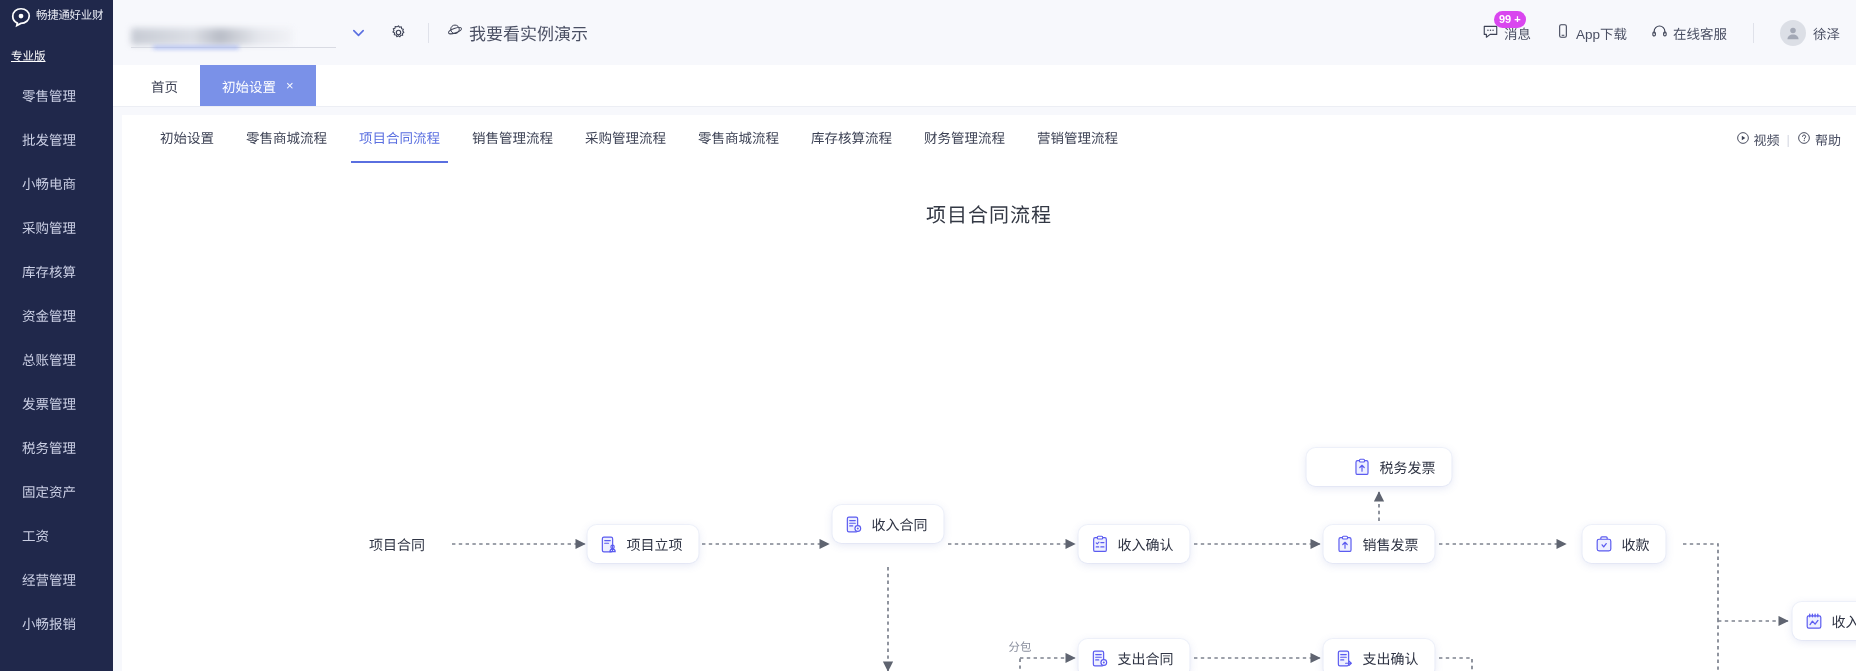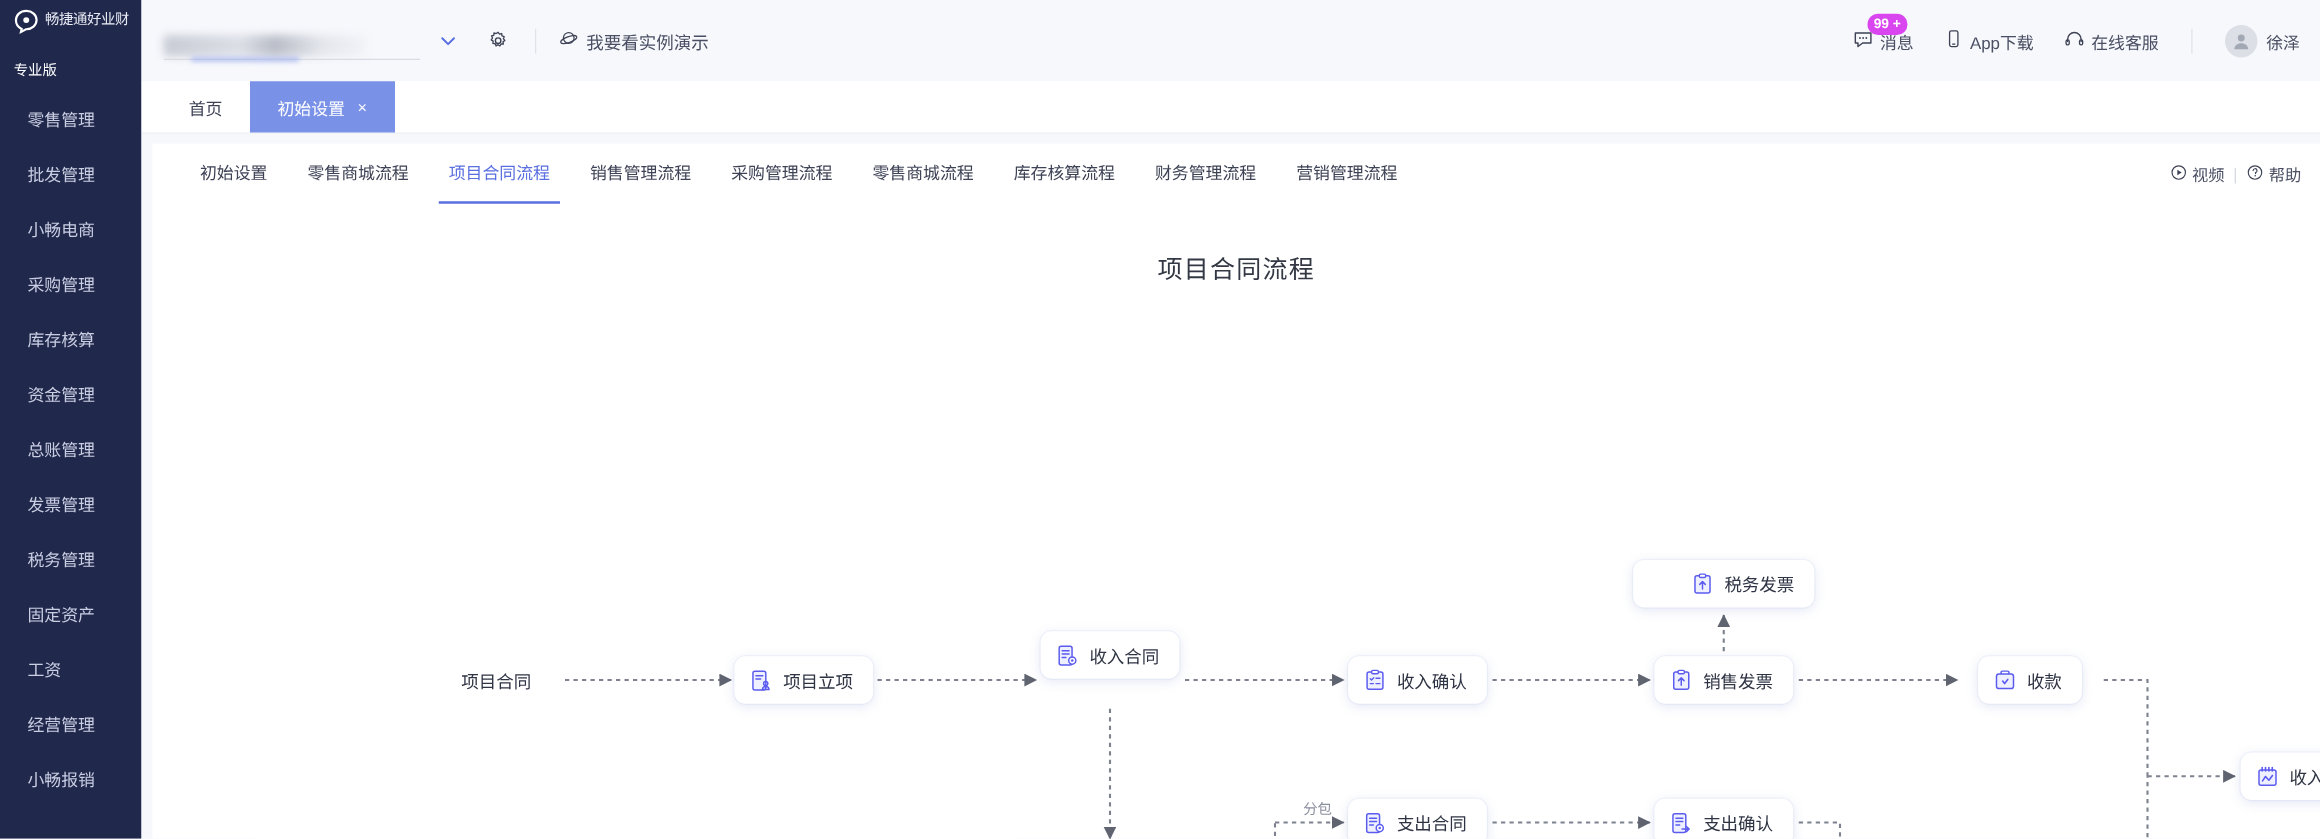--- a/index.html
+++ b/index.html
@@ -45,20 +45,21 @@
     font-size: 11.5px;
     letter-spacing: -0.3px;
     white-space: nowrap;
     overflow: hidden;
   }
   .logo-sub {
     color: #ffffff;
     font-size: 11.5px;
     margin-top: 19px;
     padding-left: 1px;
+    text-decoration: underline;
   }
   .nav-list { padding-top: 8px; }
   .nav-item {
     height: 44px;
     display: flex;
     align-items: center;
     padding-left: 22px;
     color: #c9cee3;
     font-size: 13.5px;
     cursor: pointer;
@@ -132,21 +133,21 @@
     display: flex; align-items: center; justify-content: center;
     cursor: pointer;
   }
   .vbar {
     width: 1px; height: 20px;
     background: #e0e2ea;
     margin: 0 18px;
   }
   .demo-link {
     display: flex; align-items: center; gap: 6px;
-    color: #4a4f63; font-size: 14px;
+    color: #4a4f63; font-size: 17px;
     cursor: pointer;
     white-space: nowrap;
   }
   .spacer { flex: 1 1 auto; }
   .top-actions { display: flex; align-items: center; gap: 24px; }
   .top-action {
     display: flex; align-items: center; gap: 5px;
     color: #4a4f63; font-size: 13.5px;
     cursor: pointer; position: relative;
     white-space: nowrap;
@@ -536,21 +537,21 @@
             <polyline points="1561,429 1596,429 1596,506"></polyline>
             <polyline points="1561,581 1596,581 1596,506"></polyline>
           </g>
           <g stroke="#7d828e" stroke-width="1.7" fill="none" stroke-dasharray="3.4,3.4" marker-end="url(#ah)">
             <line x1="1596" y1="506" x2="1666" y2="506"></line>
           </g>
         </svg>
 
         <div class="row-label" style="left:275px; top:429px;">项目合同</div>
 
-        <div class="edge-label" style="left:898px; top:531px;margin-left:34px;">分包</div>
+        <div class="edge-label" style="left:898px; top:531px;">分包</div>
 
         <div class="node" style="left:521px; top:429px;">
           <span class="ic">
             <svg width="19" height="19" viewBox="0 0 24 24">
                 <rect x="3.6" y="2.6" width="13" height="18.8" rx="2" fill="#eef0ff" stroke="#5b5bf0" stroke-width="1.5"></rect>
                 <line x1="6.6" y1="7" x2="13.6" y2="7" stroke="#5b5bf0" stroke-width="1.5" stroke-linecap="round"></line>
                 <line x1="6.6" y1="10.4" x2="11.4" y2="10.4" stroke="#5b5bf0" stroke-width="1.5" stroke-linecap="round"></line>
                 <circle cx="16.5" cy="15" r="2.1" fill="none" stroke="#5b5bf0" stroke-width="1.5"></circle>
                 <path d="M13.2 21 c0-2 1.6-3.1 3.3-3.1 s3.3 1.1 3.3 3.1z" fill="none" stroke="#5b5bf0" stroke-width="1.5"></path>
               </svg>

